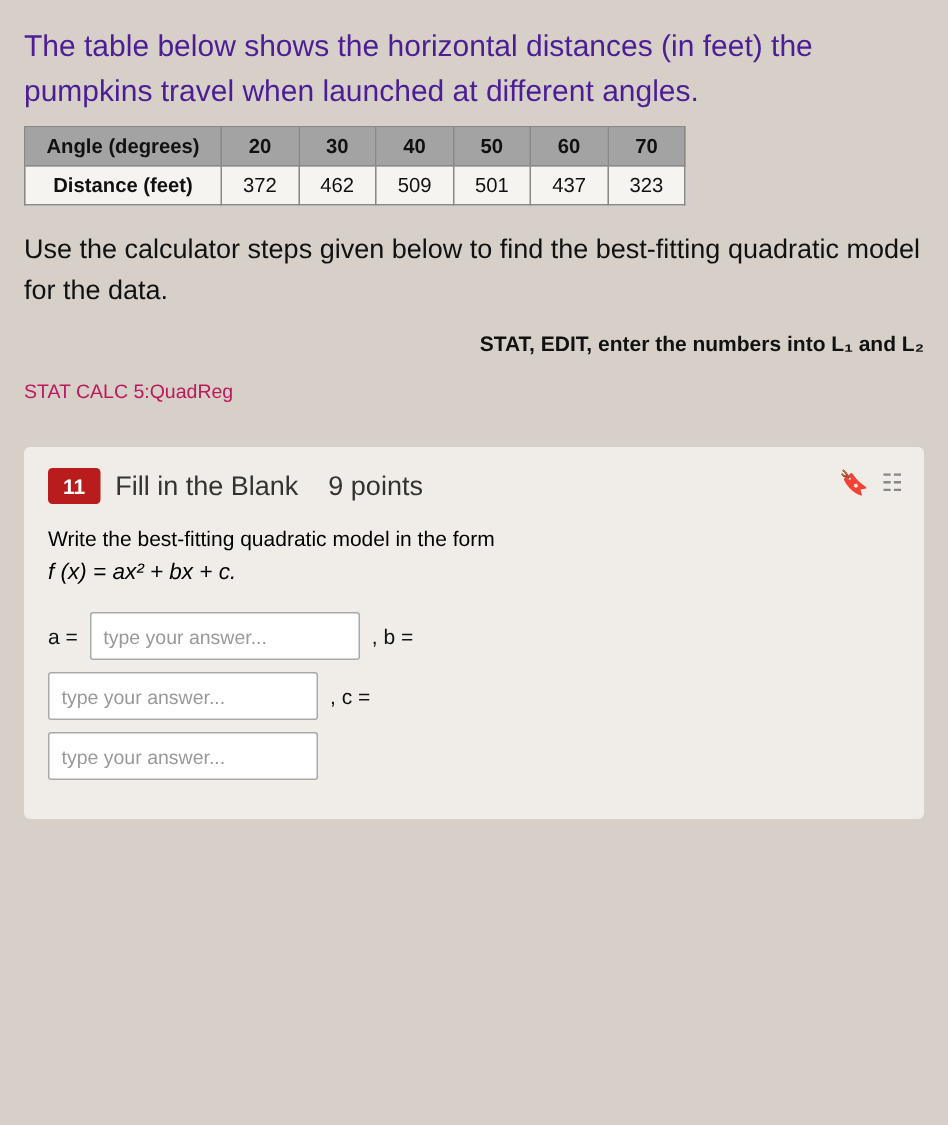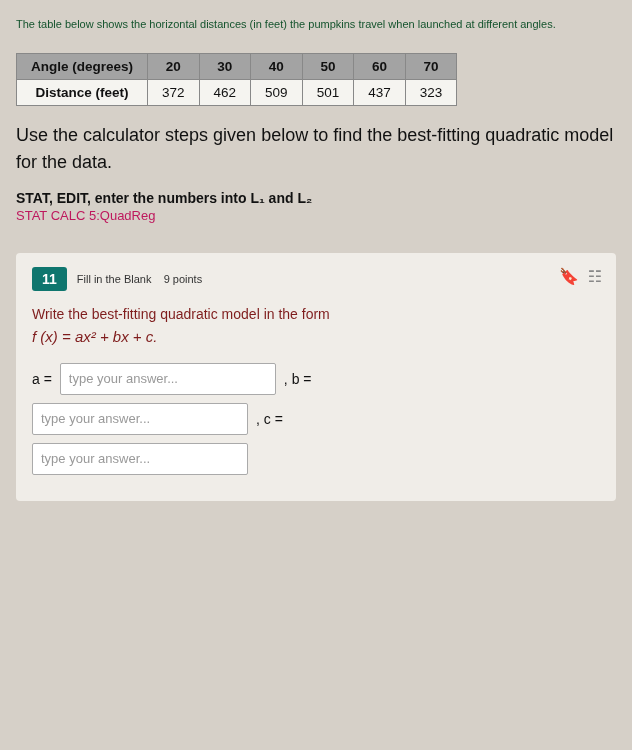--- a/index.html
+++ b/index.html
@@ -8,24 +8,24 @@
       font-family: Arial, sans-serif;
       font-size: 14px;
       background-color: #d6d0c8;
       width: 632px;
       min-height: 750px;
       padding: 16px;
       color: #111;
     }
 
     .intro-text {
-      font-size: 11px;
+      font-size: 20px;
       line-height: 1.5;
-      margin-bottom: 20px;
-      color: #14532d;
+      margin-bottom: 8px;
+      color: #4c1d95;
     }
 
     .data-table {
       border-collapse: collapse;
       margin-bottom: 16px;
       font-size: 13.5px;
     }
 
     .data-table th, .data-table td {
       border: 1px solid #888;
@@ -45,22 +45,23 @@
     .instruction-text {
       font-size: 18px;
       line-height: 1.5;
       margin-bottom: 14px;
       color: #111;
     }
 
     .stat-text {
       font-size: 14px;
       font-weight: bold;
-      margin-bottom: 2px;
-      color: #111;
+      margin-bottom: 16px;
+      color: #111;
+      text-align: right;
     }
 
     .stat-sub {
       font-size: 13px;
       color: #be185d;
       margin-bottom: 30px;
     }
 
     .question-card {
       background-color: #f0ede8;
@@ -70,30 +71,30 @@
     }
 
     .question-header {
       display: flex;
       align-items: center;
       margin-bottom: 12px;
       gap: 10px;
     }
 
     .question-number {
-      background-color: #0f766e;
+      background-color: #b91c1c;
       color: #fff;
       font-weight: bold;
       font-size: 14px;
       padding: 4px 10px;
       border-radius: 3px;
     }
 
     .question-meta {
-      font-size: 11px;
+      font-size: 18px;
       color: #333;
     }
 
     .question-icons {
       position: absolute;
       top: 14px;
       right: 14px;
       display: flex;
       gap: 8px;
       align-items: center;
@@ -108,21 +109,21 @@
     .icon-list {
       font-size: 16px;
       color: #888;
       cursor: pointer;
     }
 
     .question-body {
       font-size: 14px;
       line-height: 1.6;
       margin-bottom: 12px;
-      color: #7f1d1d;
+      color: #000000;
     }
 
     .math-formula {
       font-style: italic;
       font-size: 15px;
     }
 
     .answer-section {
       margin-top: 14px;
     }
@@ -139,21 +140,21 @@
       color: #111;
       white-space: nowrap;
     }
 
     .answer-input {
       border: 1px solid #aaa;
       background-color: #fff;
       padding: 5px 8px;
       font-size: 13px;
       color: #777;
-      width: 216px;
+      width: 180px;
       height: 32px;
       border-radius: 2px;
       outline: none;
     }
 
     .answer-input::placeholder {
       color: #999;
       font-style: normal;
     }
   </style>

